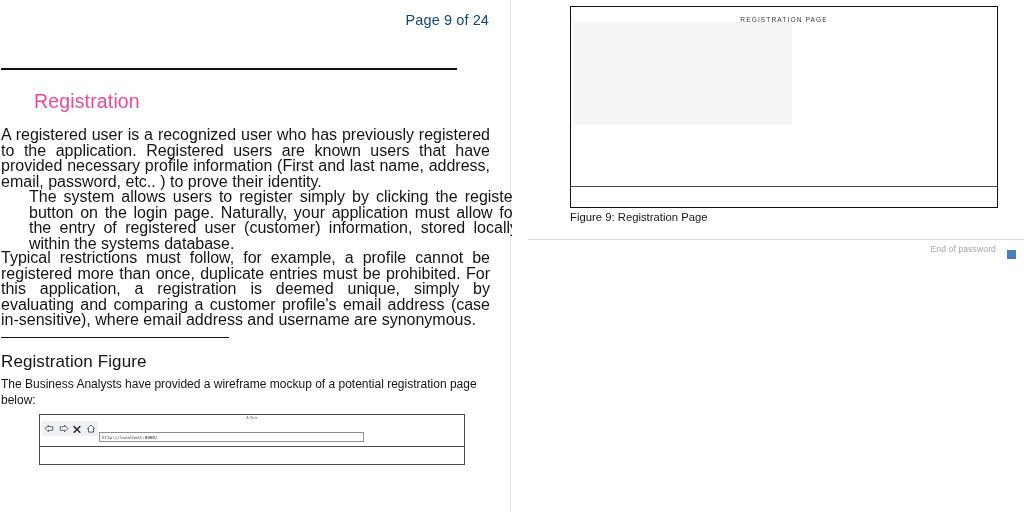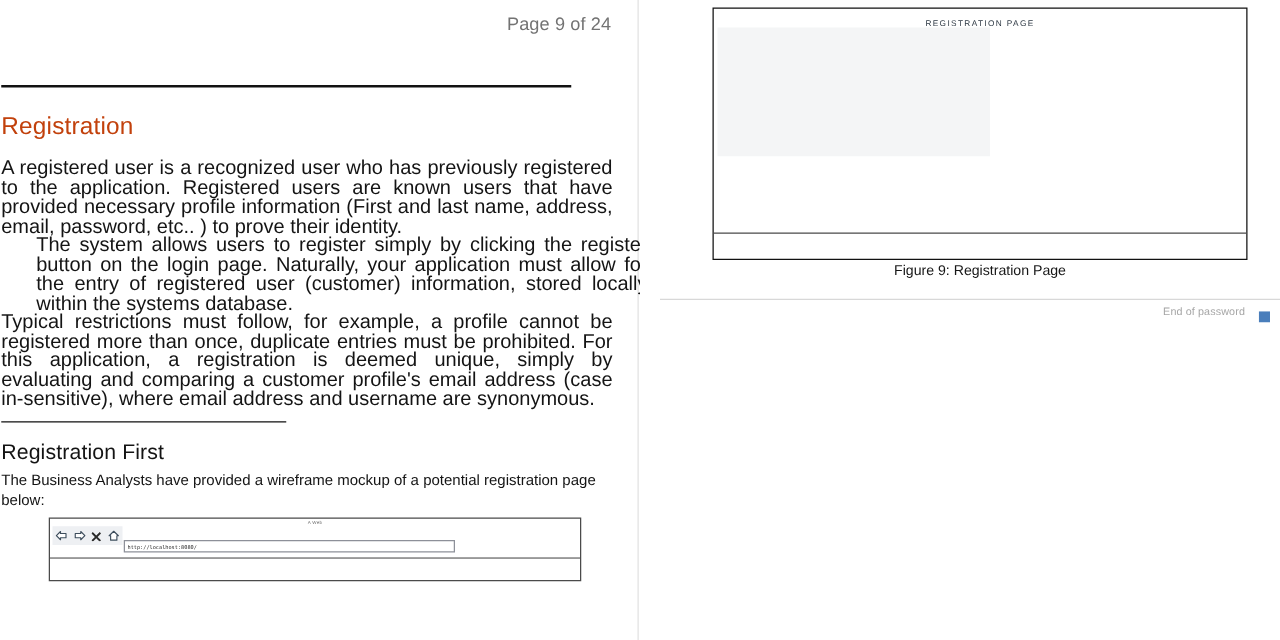--- a/index.html
+++ b/index.html
@@ -33,37 +33,38 @@
     width: 512px; height: 512px;
     background: #fff;
   }
 
   
   .pagenum {
     position: absolute;
     right: 21px; top: 12px;
     font-size: 14.5px;
     letter-spacing: 0.1px;
-    color: #737373;
+    color: #0c4a6e;
   }
 
   .rule-wide {
     position: absolute;
     left: 1px; top: 68px;
     width: 456px; height: 0;
     border-top: 2.4px solid #111;
   }
 
   .h1 {
     position: absolute;
     left: 1px; top: 90px;
     font-size: 19.5px;
     font-weight: 400;
-    color: #c2410c;
+    color: #ec4899;
     letter-spacing: 0.15px;
+    padding-left: 33px;
   }
 
   .body-text {
     position: absolute;
     left: 1px;
     width: 489px;
     font-size: 16px;
     line-height: 15.6px;
     text-align: justify;
     color: #141414;
@@ -183,21 +184,20 @@
     position: absolute;
     left: 0; right: 0; top: 179px;
     height: 0;
     border-top: 1.1px solid #4a4a4a;
   }
 
   .figure-caption {
     position: absolute;
     left: 58px; top: 211px;
     width: 428px;
-    text-align: center;
     font-size: 11.3px;
     color: #161616;
   }
 
   .right-rule {
     position: absolute;
     left: 16px; top: 239px;
     width: 496px; height: 0;
     border-top: 1px solid #d8d8d8;
   }
@@ -227,21 +227,21 @@
     <div class="rule-wide"></div>
 
     <div class="h1">Registration</div>
 
     <div class="body-text p1">A registered user is a recognized user who has previously registered to the application. Registered users are known users that have provided necessary profile information (First and last name, address, email, password, etc.. ) to prove their identity.</div>
     <div class="body-text p2">The system allows users to register simply by clicking the register button on the login page. Naturally, your application must allow for the entry of registered user (customer) information, stored locally within the systems database.</div>
     <div class="body-text p3">Typical restrictions must follow, for example, a profile cannot be registered more than once, duplicate entries must be prohibited. For this application, a registration is deemed unique, simply by evaluating and comparing a customer profile's email address (case in-sensitive), where email address and username are synonymous.</div>
 
     <div class="rule-short"></div>
 
-    <div class="h2">Registration First</div>
+    <div class="h2">Registration Figure</div>
 
     <div class="p4">The Business Analysts have provided a wireframe mockup of a potential registration page below:</div>
 
     <div class="browser">
       <div class="browser-tablabel">A Web</div>
 
       <div class="browser-toolbar">
         <span>
           <svg width="10" height="9" viewBox="0 0 10 9">
               <path d="M4.4 1.2 1.1 4.5l3.3 3.3V6.2h4.4V2.8H4.4z" fill="#fff" stroke="#3d4d5c" stroke-width="0.9" stroke-linejoin="round"></path>

